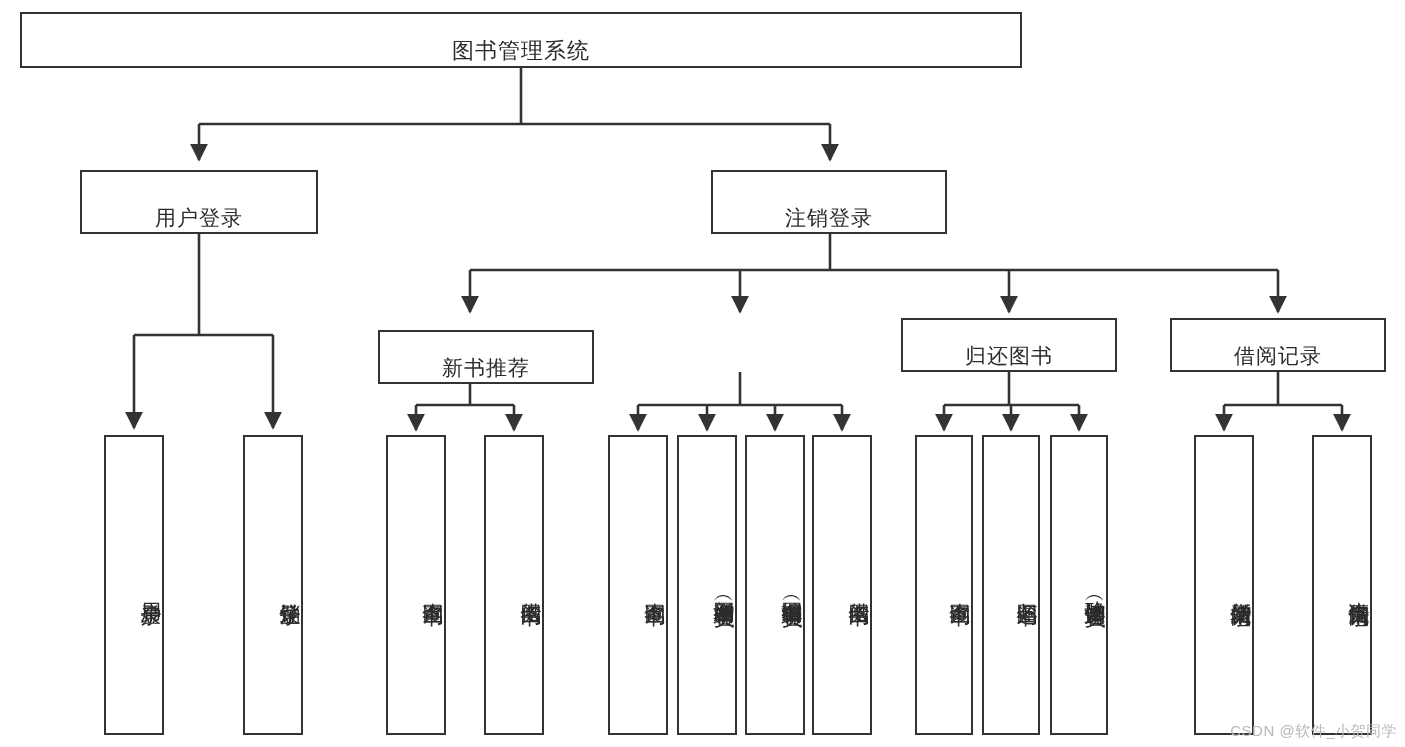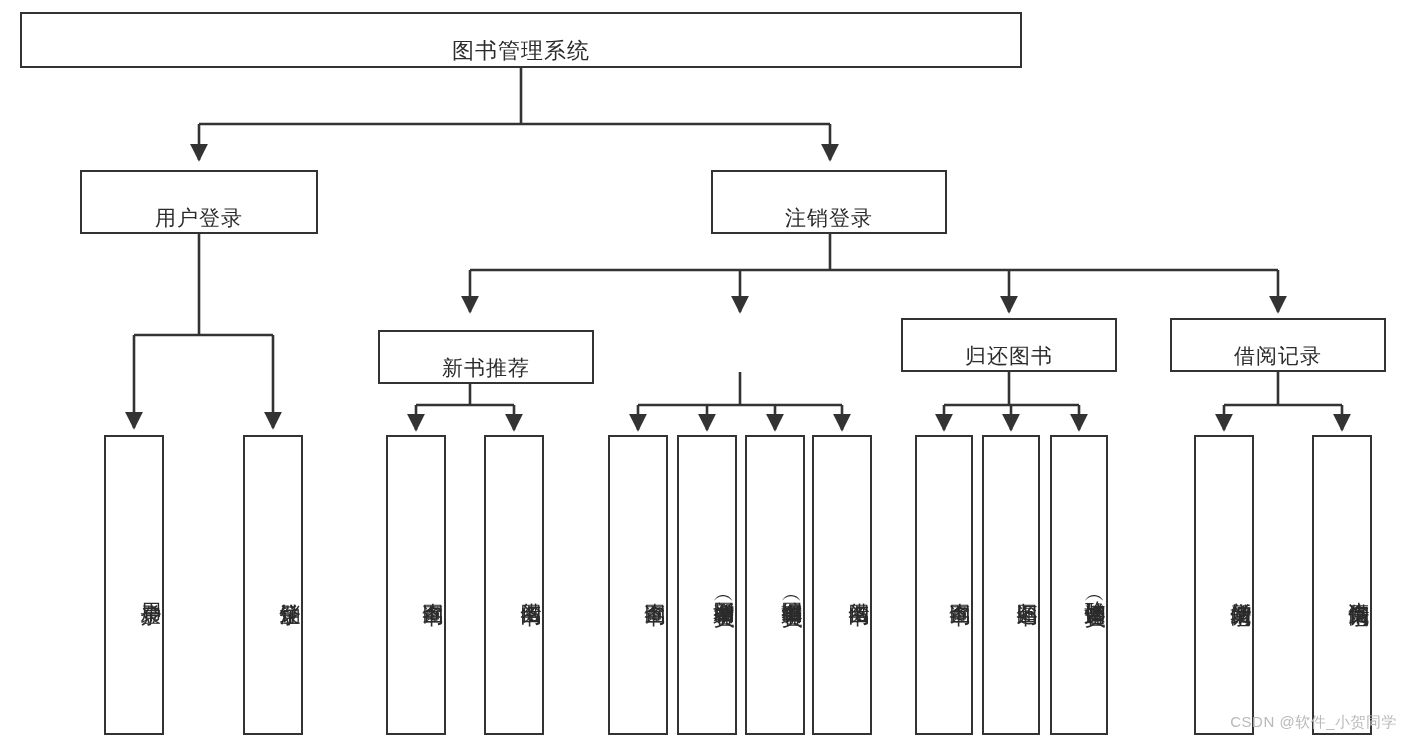--- a/index.html
+++ b/index.html
@@ -40,21 +40,21 @@
   .node.vert > span{
     writing-mode:vertical-rl;
     text-orientation:upright;
     display:block;
   }
   #title-node{font-size:22px;}
 
   #watermark{
     position:absolute;
     right:8px;
-    bottom:15px;
+    bottom:6px;
     font-size:15px;
     color:#b9b9b9;
     z-index:5;
     white-space:nowrap;
     letter-spacing:0.5px;
   }
 </style>
 </head>
 <body>
 

